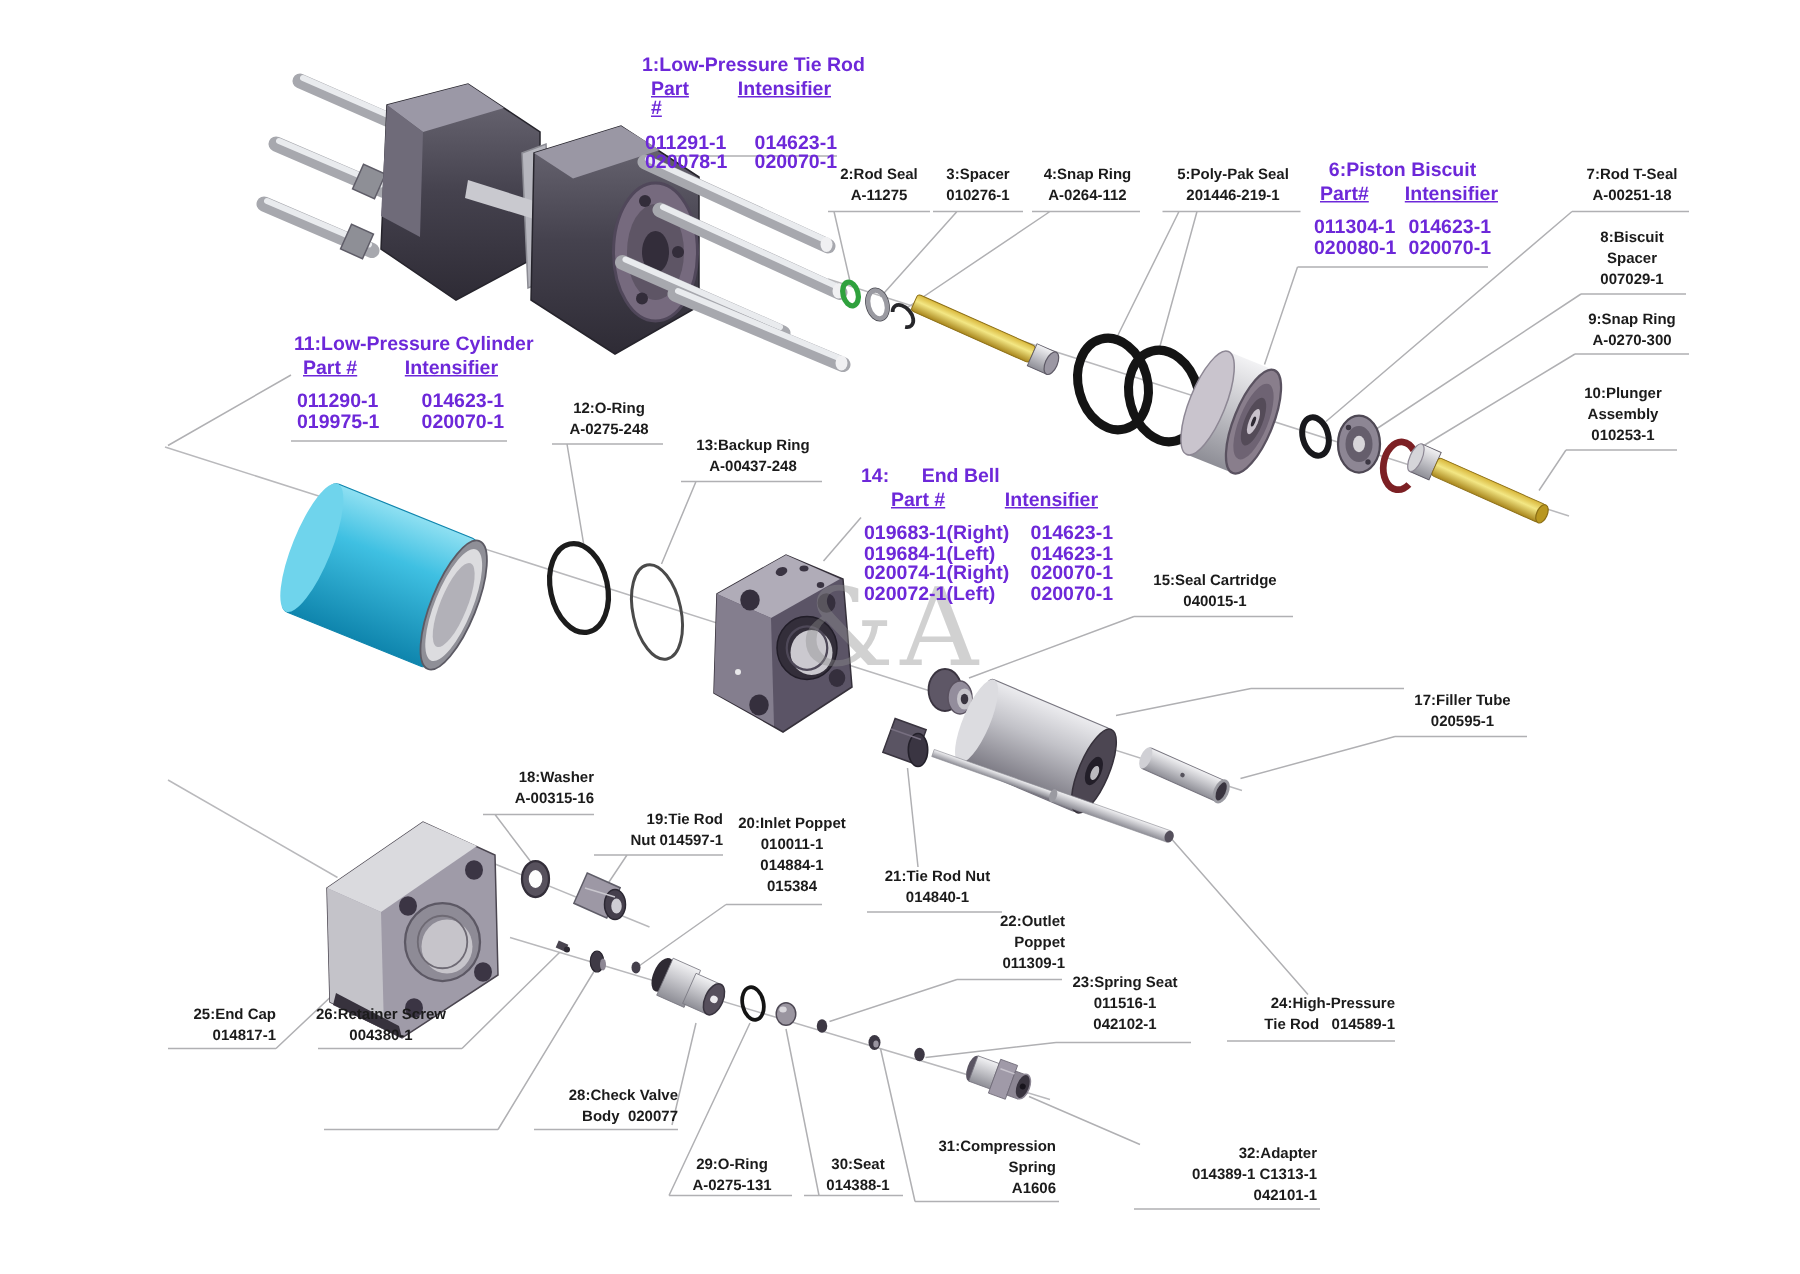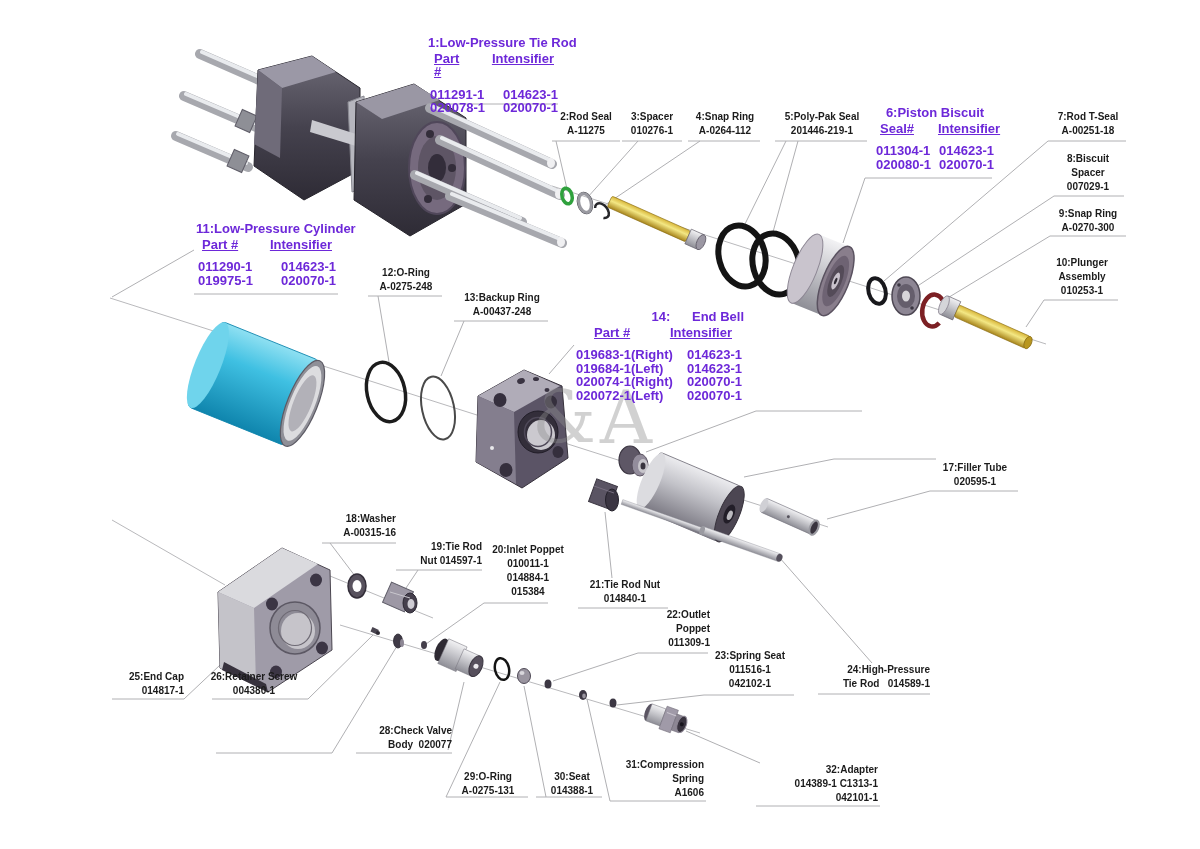--- a/index.html
+++ b/index.html
@@ -334,21 +334,21 @@
     <div>011291-1
 020078-1</div>
     <div>014623-1
 020070-1</div>
   </div>
 </div>
 
 <div class="tbl" style="left:874px;top:106px;width:122px">
   <div class="ttl">6:Piston Biscuit</div>
   <div class="hdr">
-    <span>Seal#</span>
+    <span>Part#</span>
     <span>Intensifier</span>
   </div>
   <div class="rows">
     <div>011304-1
 020080-1</div>
     <div>014623-1
 020070-1</div>
   </div>
 </div>
 
@@ -360,21 +360,21 @@
   </div>
   <div class="rows">
     <div>011290-1
 019975-1</div>
     <div>014623-1
 020070-1</div>
   </div>
 </div>
 
 <div class="tbl t14" style="left:574px;top:310px;width:170px">
-  <div class="ttl" style="text-align:right">14:&nbsp;&nbsp;&nbsp;&nbsp;&nbsp;&nbsp;End Bell</div>
+  <div class="ttl" style="text-align:left">14:&nbsp;&nbsp;&nbsp;&nbsp;&nbsp;&nbsp;End Bell</div>
   <div class="hdr">
     <span>Part #</span>
     <span>Intensifier</span>
   </div>
   <div class="rows">
     <div>019683-1(Right)
 019684-1(Left)
 020074-1(Right)
 020072-1(Left)</div>
     <div>014623-1
@@ -399,20 +399,22 @@
 007029-1</div>
 <div class="lbl" style="left:1050px;top:207px;width:76px">9:Snap Ring
 A-0270-300</div>
 <div class="lbl" style="left:1046px;top:256px;width:72px">10:Plunger
 Assembly
 010253-1</div>
 <div class="lbl" style="left:370px;top:266px;width:72px">12:O-Ring
 A-0275-248</div>
 <div class="lbl" style="left:456px;top:291px;width:92px">13:Backup Ring
 A-00437-248</div>
+<div class="lbl" style="left:758px;top:381px;width:104px">15:Seal Cartridge
+040015-1</div>
 <div class="lbl" style="left:932px;top:461px;width:86px">17:Filler Tube
 020595-1</div>
 <div class="lbl la" style="left:324px;top:512px;width:72px">18:Washer
 A-00315-16</div>
 <div class="lbl la" style="left:398px;top:540px;width:84px">19:Tie Rod
 Nut 014597-1</div>
 <div class="lbl" style="left:482px;top:543px;width:92px">20:Inlet  Poppet
 010011-1
 014884-1
 015384</div>

